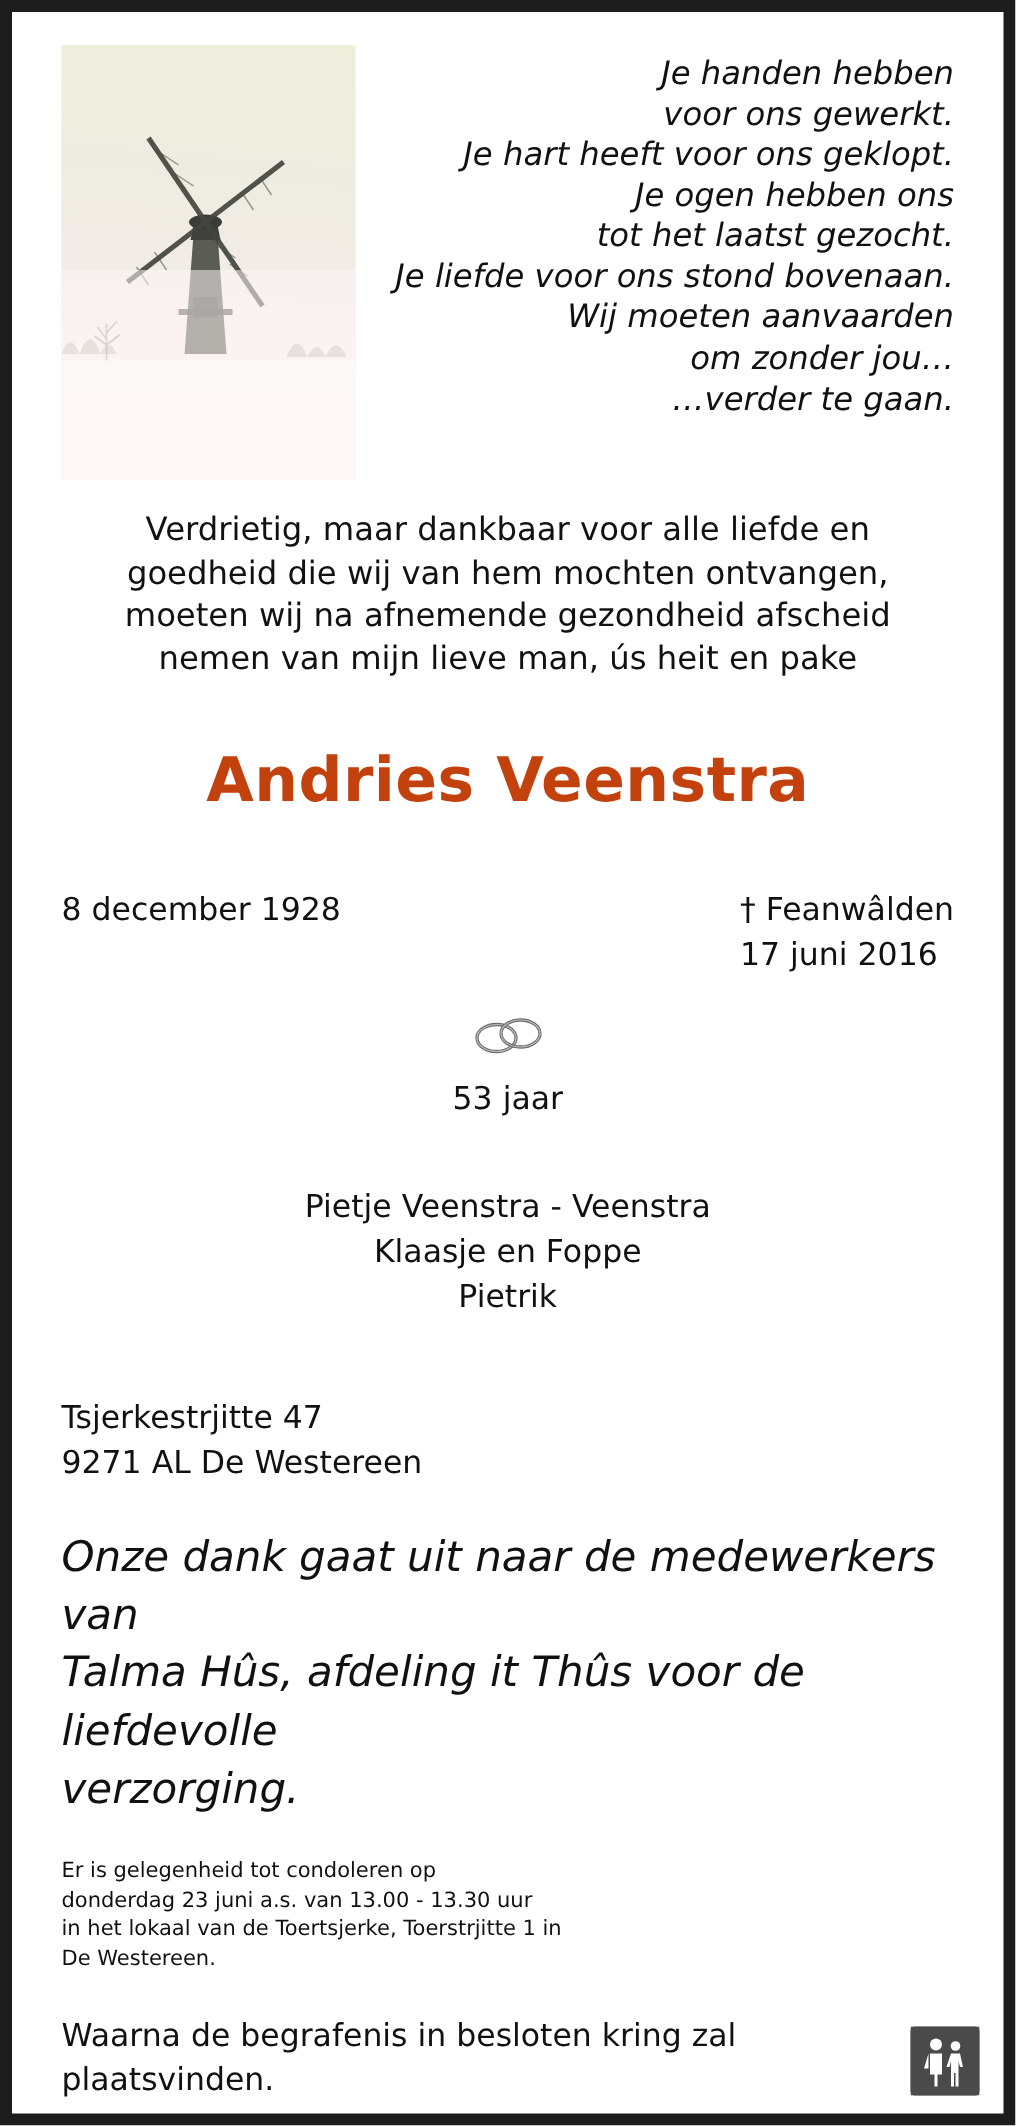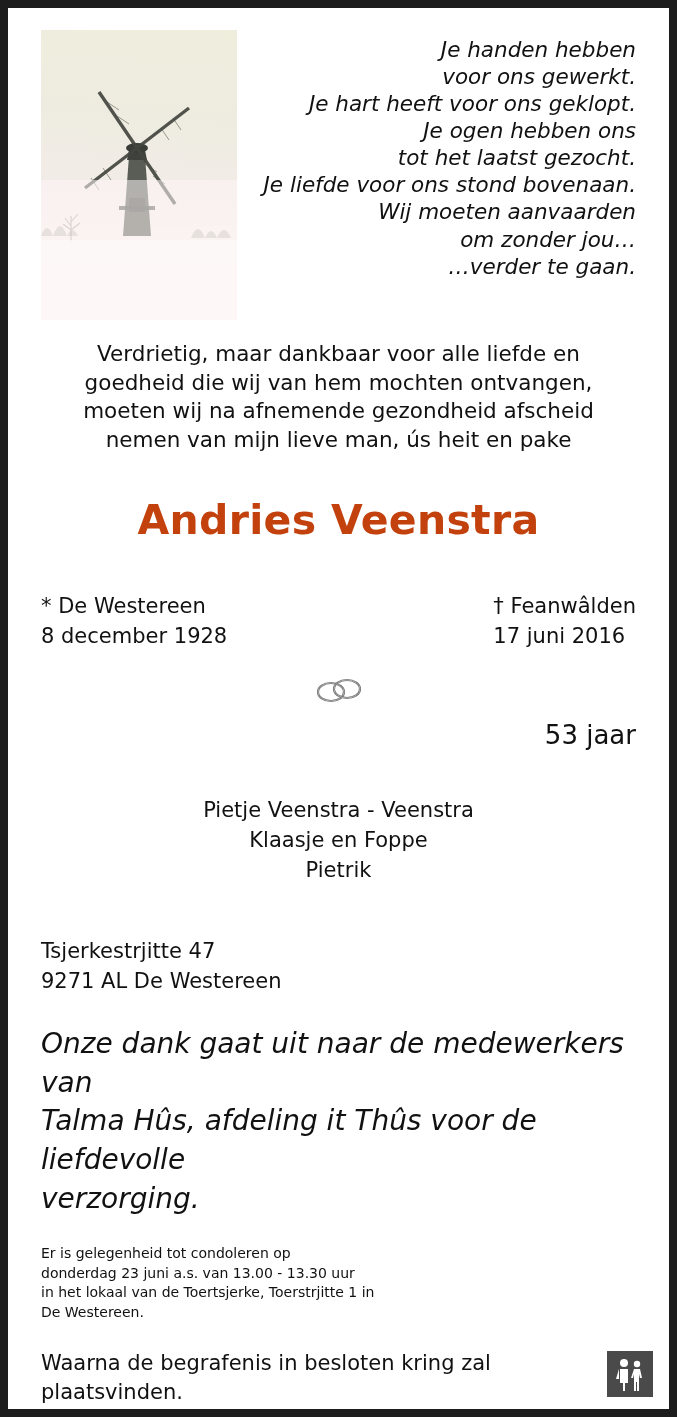--- a/index.html
+++ b/index.html
@@ -103,22 +103,22 @@
   .rings-wrap {
     margin-top: 22px;
     text-align: center;
   }
   .rings {
     display: inline-block;
     line-height: 0;
   }
   .age {
     margin-top: 8px;
-    text-align: right;
-    font-size: 26px;
+    text-align: center;
+    font-size: 21px;
   }
 
   
   .survivors {
     margin-top: 46px;
     text-align: center;
     font-size: 21px;
     line-height: 1.42;
     white-space: pre-line;
   }
@@ -241,21 +241,20 @@
 
     <div class="intro">Verdrietig, maar dankbaar voor alle liefde en
 goedheid die wij van hem mochten ontvangen,
 moeten wij na afnemende gezondheid afscheid
 nemen van mijn lieve man, ús heit en pake</div>
 
     <div class="name">Andries Veenstra</div>
 
     <div class="dates">
       <div class="left">
-        <div>* De Westereen</div>
         <div>8 december 1928</div>
       </div>
       <div class="right">
         <div>† Feanwâlden</div>
         <div>17 juni 2016</div>
       </div>
     </div>
 
     <div class="rings-wrap">
       <span class="rings">

